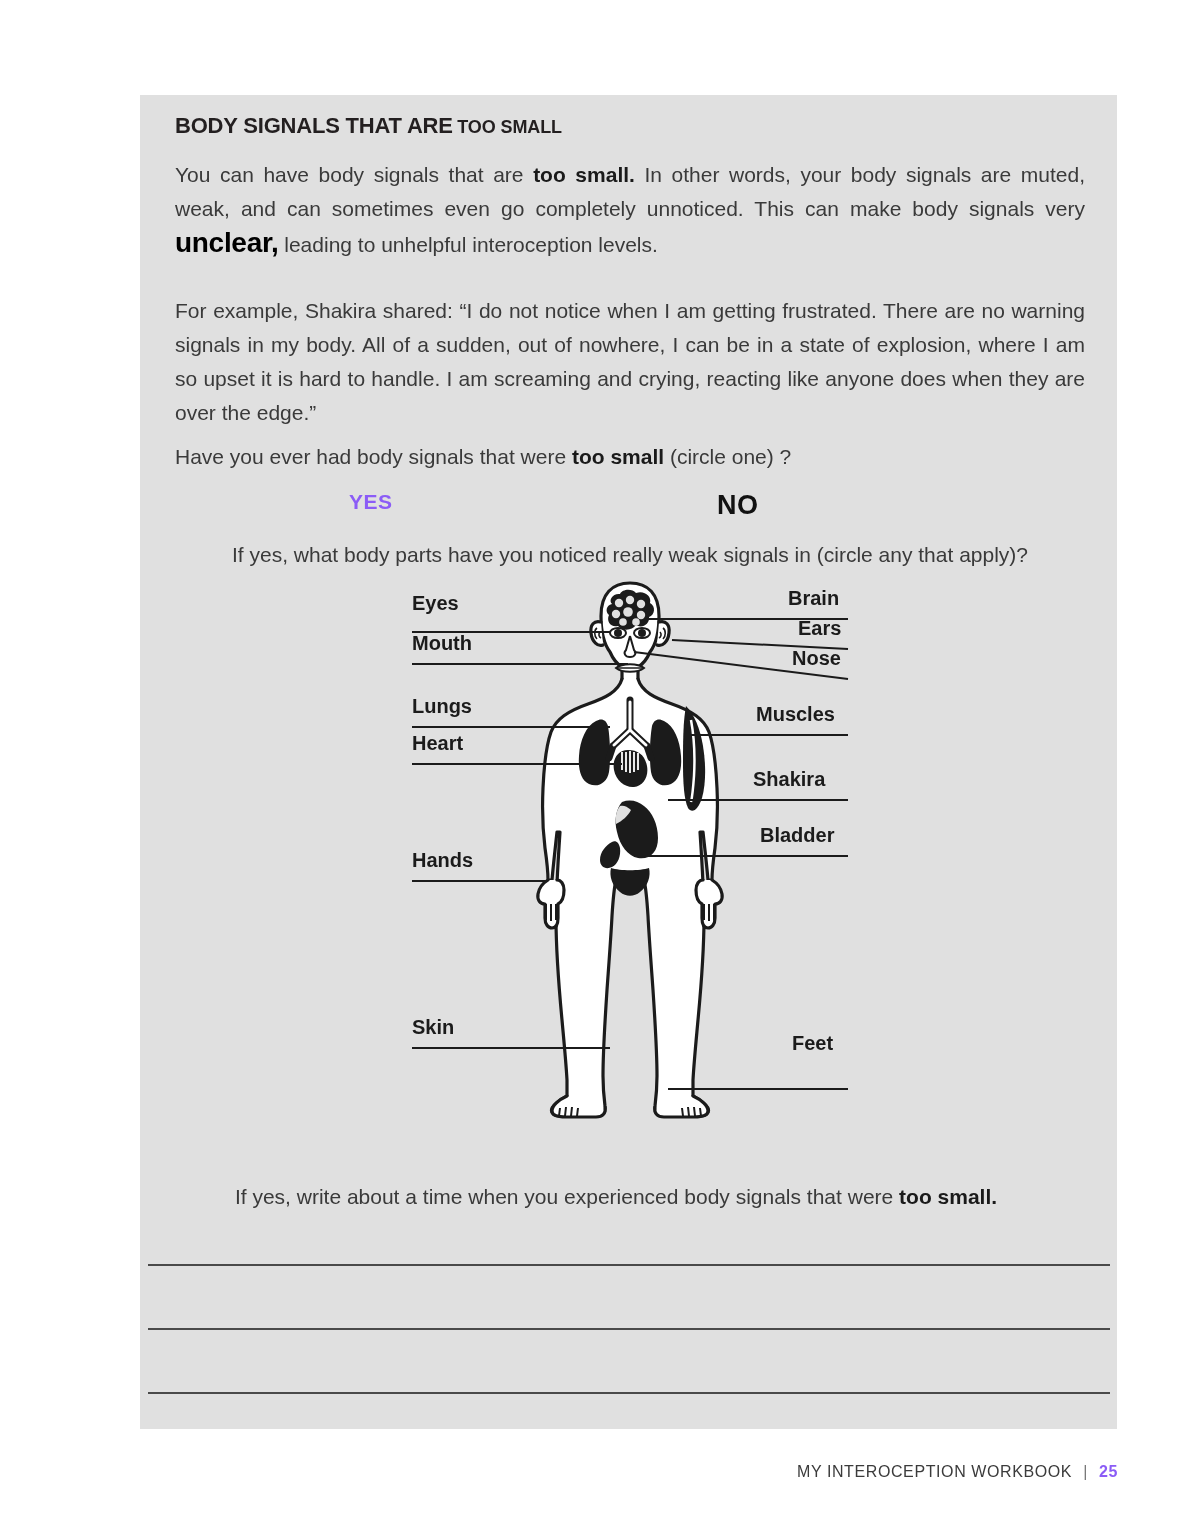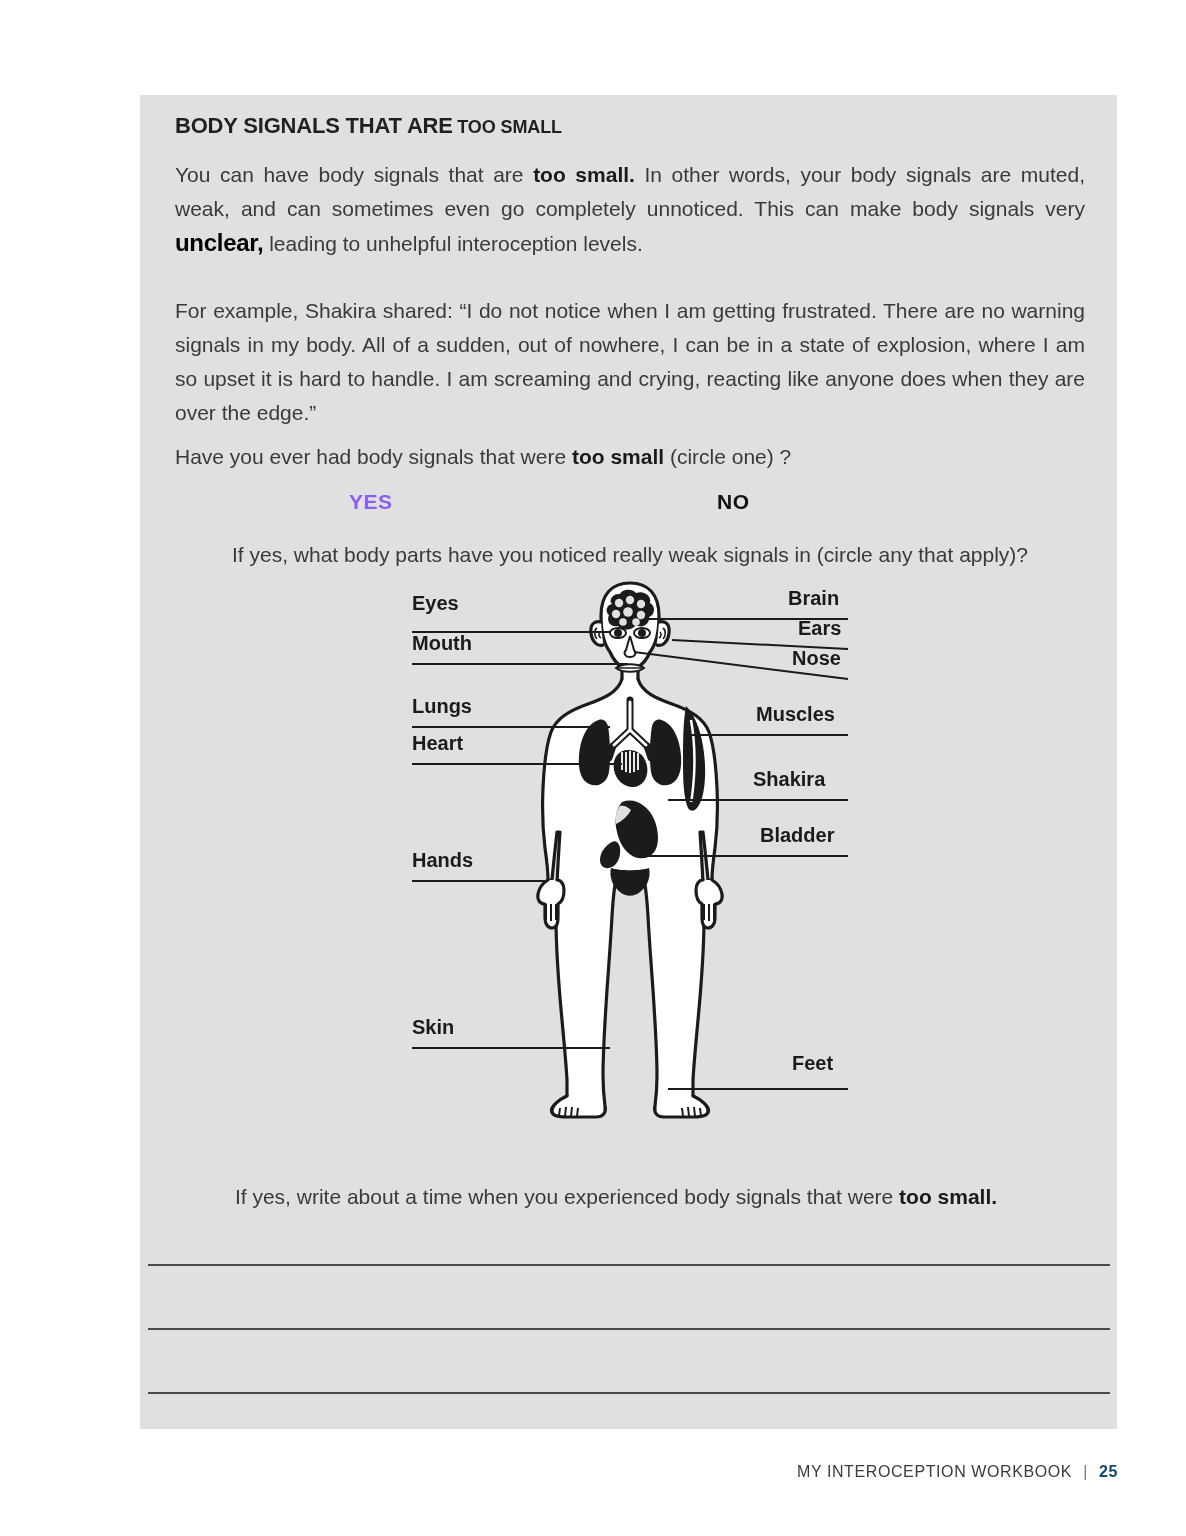--- a/index.html
+++ b/index.html
@@ -68,40 +68,40 @@
     width: 960px;
     font-size: 21px;
     line-height: 34px;
     color: #3a3a3a;
     text-align: center;
   }
   #question-write-about b { color: #1a1a1a; }
 
   .unclear-word {
     font-weight: bold;
-    font-size: 24px;
+    font-size: 28px;
     color: #000;
     letter-spacing: -0.3px;
   }
 
   
   #answer-yes {
     position: absolute;
     left: 349px;
     top: 490px;
     font-size: 21px;
     font-weight: bold;
     color: #8b5cf6;
     letter-spacing: 0.5px;
   }
   #answer-no {
     position: absolute;
     left: 717px;
     top: 490px;
-    font-size: 21px;
+    font-size: 27px;
     font-weight: bold;
     color: #111;
     letter-spacing: 0.5px;
   }
 
   
   #body-diagram {
     position: absolute;
     left: 400px;
     top: 580px;
@@ -134,21 +134,21 @@
   #page-footer {
     position: absolute;
     right: 68px;
     top: 1463px;
     font-size: 16px;
     color: #3b3b3b;
     letter-spacing: 0.6px;
     white-space: nowrap;
   }
   #page-footer .sep { margin: 0 6px; color: #777; }
-  #page-footer .pagenum { font-weight: bold; color: #0c4a6e; }
+  #page-footer .pagenum { font-weight: bold; color: #8b5cf6; }
 </style>
 </head>
 <body>
 
 <div id="gray-panel"></div>
 
 <div id="page-heading">
   <span class="h-main">BODY SIGNALS THAT ARE</span>
   <span class="h-sub">TOO SMALL</span>
 </div>
@@ -335,21 +335,21 @@
   <div class="diag-label" style="left:12px;  top:152px;">Heart</div>
   <div class="diag-label" style="left:12px;  top:269px;">Hands</div>
   <div class="diag-label" style="left:12px;  top:436px;">Skin</div>
 
   <div class="diag-label" style="left:388px; top:7px;">Brain</div>
   <div class="diag-label" style="left:398px; top:37px;">Ears</div>
   <div class="diag-label" style="left:392px; top:67px;">Nose</div>
   <div class="diag-label" style="left:356px; top:123px;">Muscles</div>
   <div class="diag-label" style="left:353px; top:188px;">Shakira</div>
   <div class="diag-label" style="left:360px; top:244px;">Bladder</div>
-  <div class="diag-label" style="left:392px; top:472px;">Feet</div>
+  <div class="diag-label" style="left:392px; top:452px;">Feet</div>
 </div>
 
 <div id="question-write-about"><span>If yes, write about a time when you experienced body signals that were </span><b>too small.</b></div>
 
 <div class="writing-line" id="writing-line-1"></div>
 <div class="writing-line" id="writing-line-2"></div>
 <div class="writing-line" id="writing-line-3"></div>
 
 <div id="page-footer">
   <span>MY INTEROCEPTION WORKBOOK</span>

